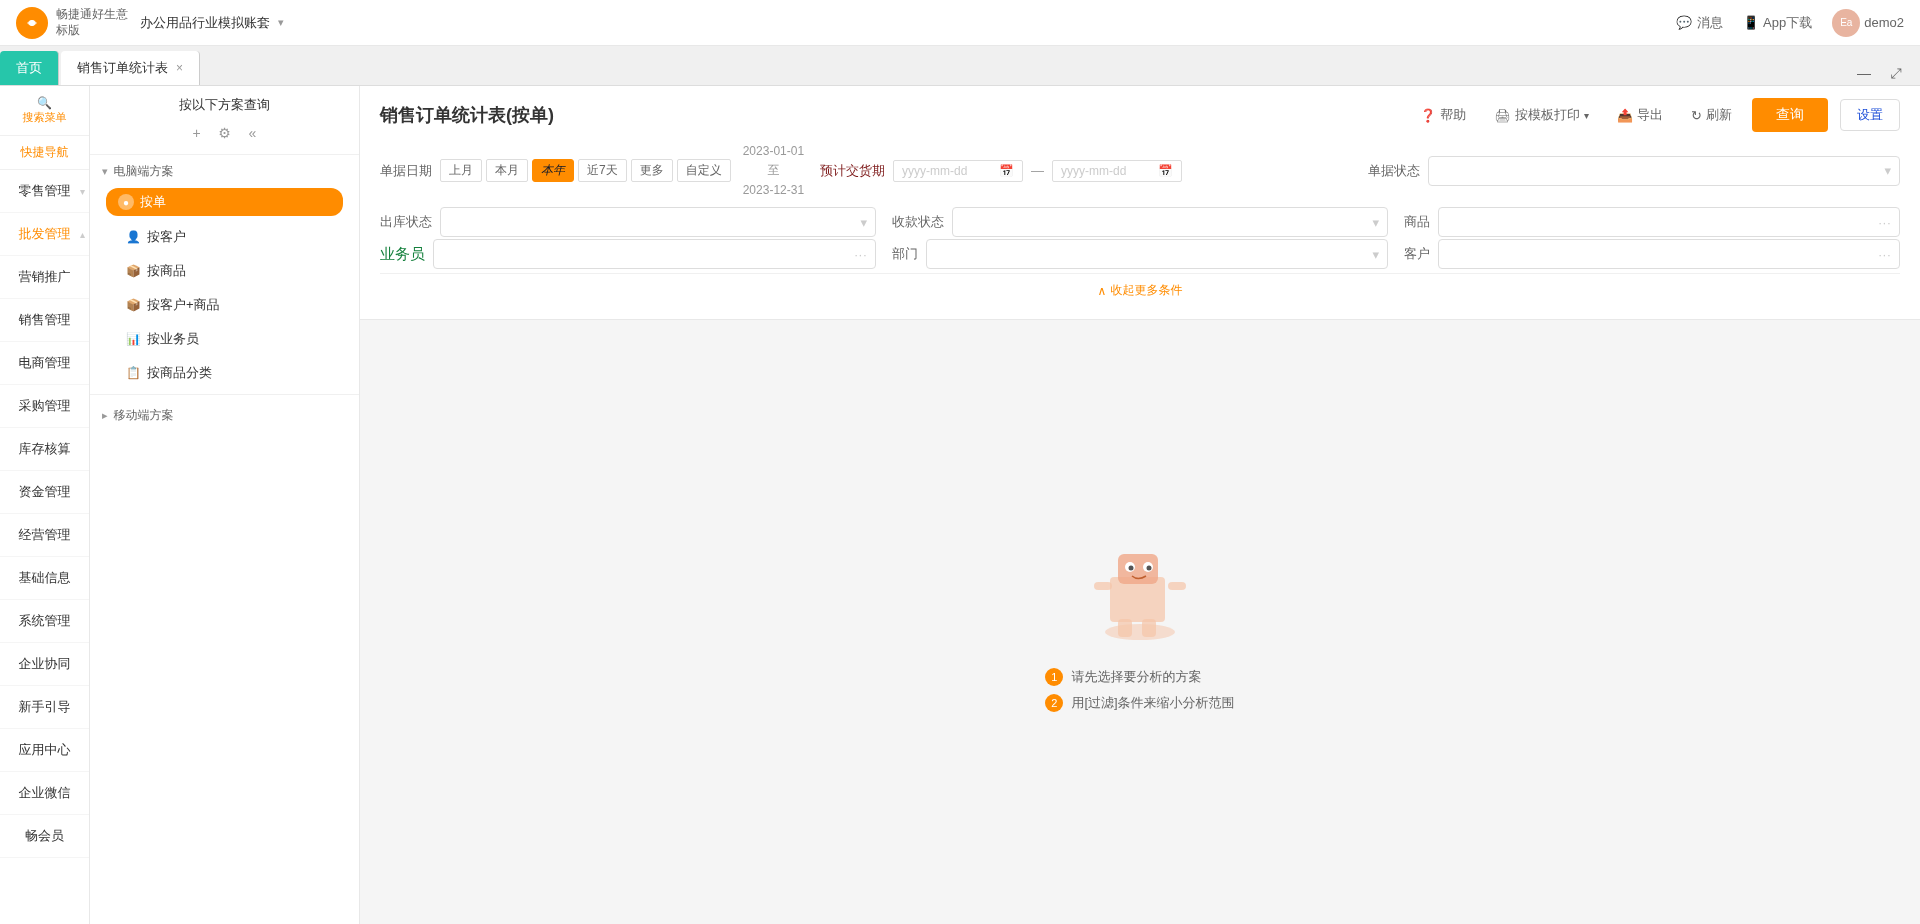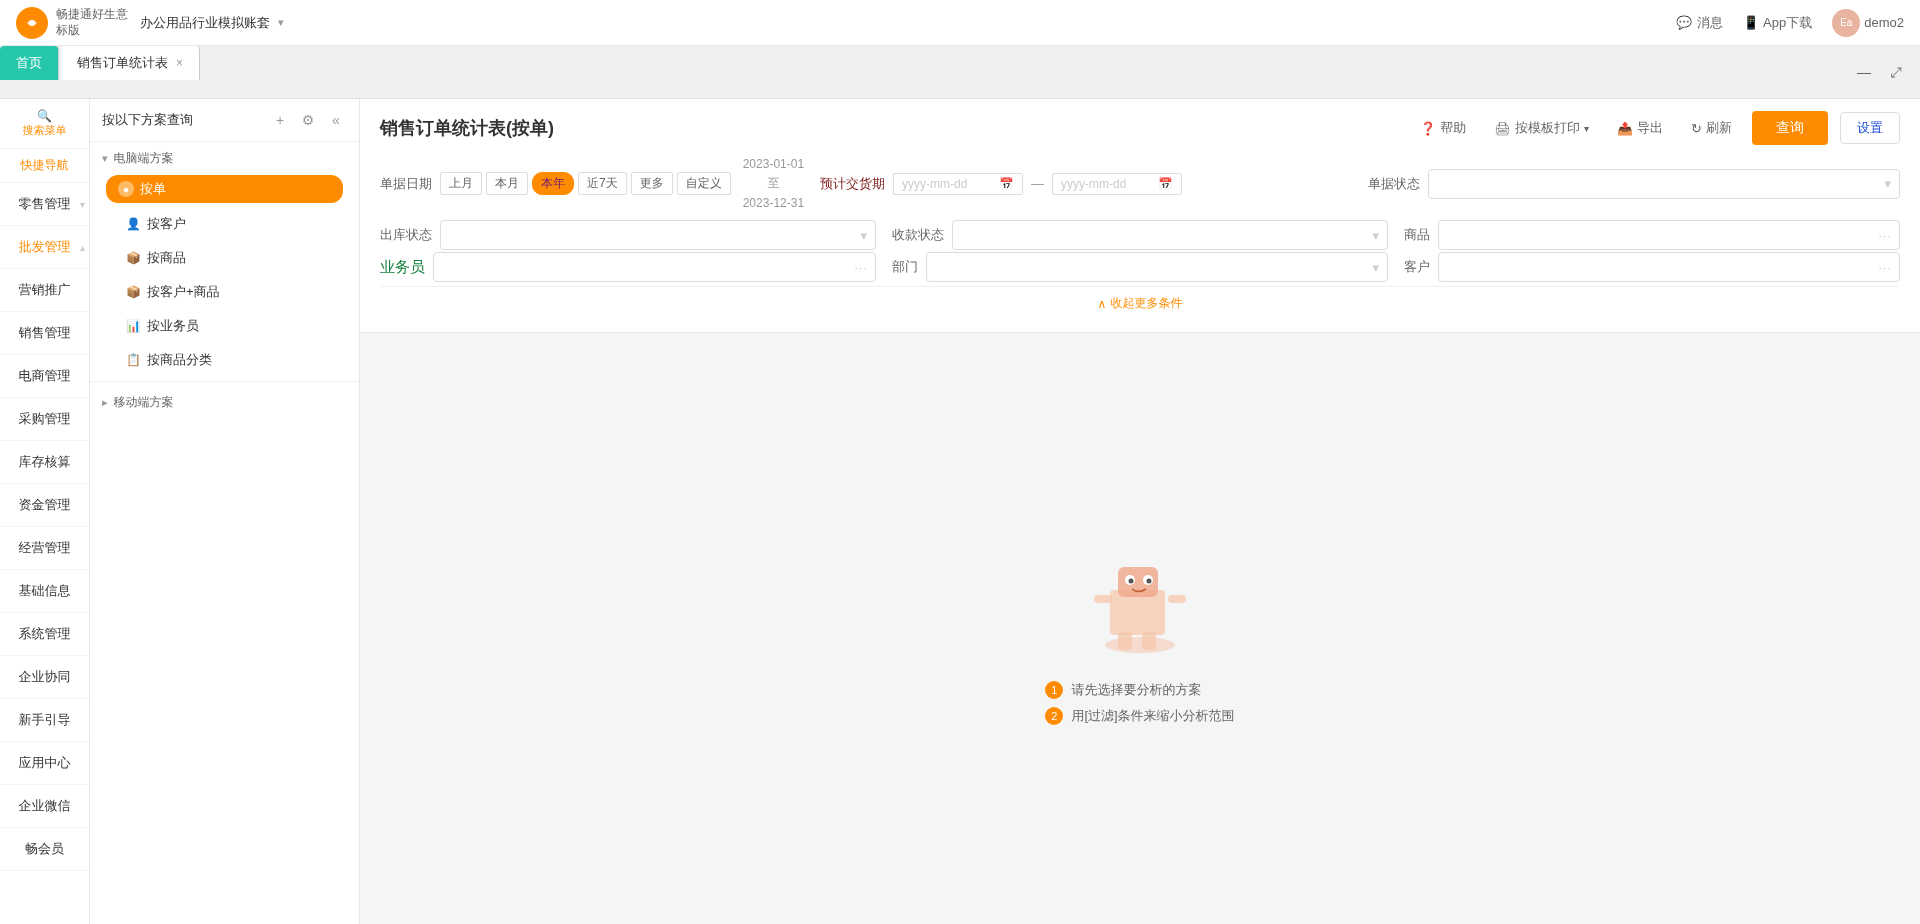--- a/index.html
+++ b/index.html
@@ -23,23 +23,24 @@
     .logo-text { font-size: 12px; color: #666; line-height: 1.3; }
     .app-title-area { display: flex; align-items: center; gap: 8px; }
     .app-title { font-size: 13px; color: #333; }
     .dropdown-arrow { color: #999; font-size: 11px; }
     .top-bar-right { display: flex; align-items: center; gap: 20px; }
     .top-right-item { display: flex; align-items: center; gap: 4px; color: #666; font-size: 13px; cursor: pointer; }
     .avatar { width: 28px; height: 28px; border-radius: 50%; background: #ff8c00; display: flex; align-items: center; justify-content: center; color: #fff; font-size: 11px; overflow: hidden; }
 
     
     .tab-bar {
-      height: 53px;
+      height: 40px;
       background: #f0f0f0;
       display: flex;
+      align-items: flex-end;
       padding: 0 0 0 0;
       border-bottom: 1px solid #ddd;
     }
     .tab-item {
       height: 34px;
       padding: 0 16px;
       display: flex;
       align-items: center;
       gap: 8px;
       cursor: pointer;
@@ -108,20 +109,21 @@
       background: #fff;
       border-right: 1px solid #e8e8e8;
       overflow-y: auto;
     }
     .left-panel-header {
       padding: 10px 12px;
       display: flex;
       align-items: center;
       gap: 8px;
       border-bottom: 1px solid #f0f0f0;
+      flex-direction: column;
     }
     .left-panel-title { font-size: 13px; color: #333; font-weight: 500; flex: 1; }
     .left-panel-actions { display: flex; gap: 6px; }
     .lp-action-btn { width: 22px; height: 22px; display: flex; align-items: center; justify-content: center; cursor: pointer; color: #999; font-size: 14px; }
     
     .tree-item {
       padding: 8px 12px 8px 20px;
       cursor: pointer;
       font-size: 13px;
       color: #333;
@@ -172,21 +174,21 @@
       color: #1d4ed8;
       border: 1px solid #ddd;
       padding: 6px 16px;
       border-radius: 4px;
       cursor: pointer;
       font-size: 13px;
     }
     
     .date-shortcuts { display: flex; align-items: center; gap: 4px; }
     .date-btn { padding: 2px 8px; border: 1px solid #ddd; border-radius: 2px; cursor: pointer; font-size: 12px; color: #666; background: #fff; }
-    .date-btn.active { background: #ff8c00; color: #701a75; border-color: #ff8c00; border-radius: 10px; }
+    .date-btn.active { background: #ff8c00; color: #0f172a; border-color: #ff8c00; border-radius: 3px; font-style: italic; }
     .date-input { border: 1px solid #ddd; border-radius: 2px; padding: 3px 8px; font-size: 12px; color: #999; width: 120px; display: flex; align-items: center; justify-content: space-between; cursor: pointer; }
 
     .select-control {
       border: 1px solid #ddd;
       border-radius: 4px;
       padding: 5px 8px;
       font-size: 13px;
       color: #999;
       background: #fff;
       width: 100%;

